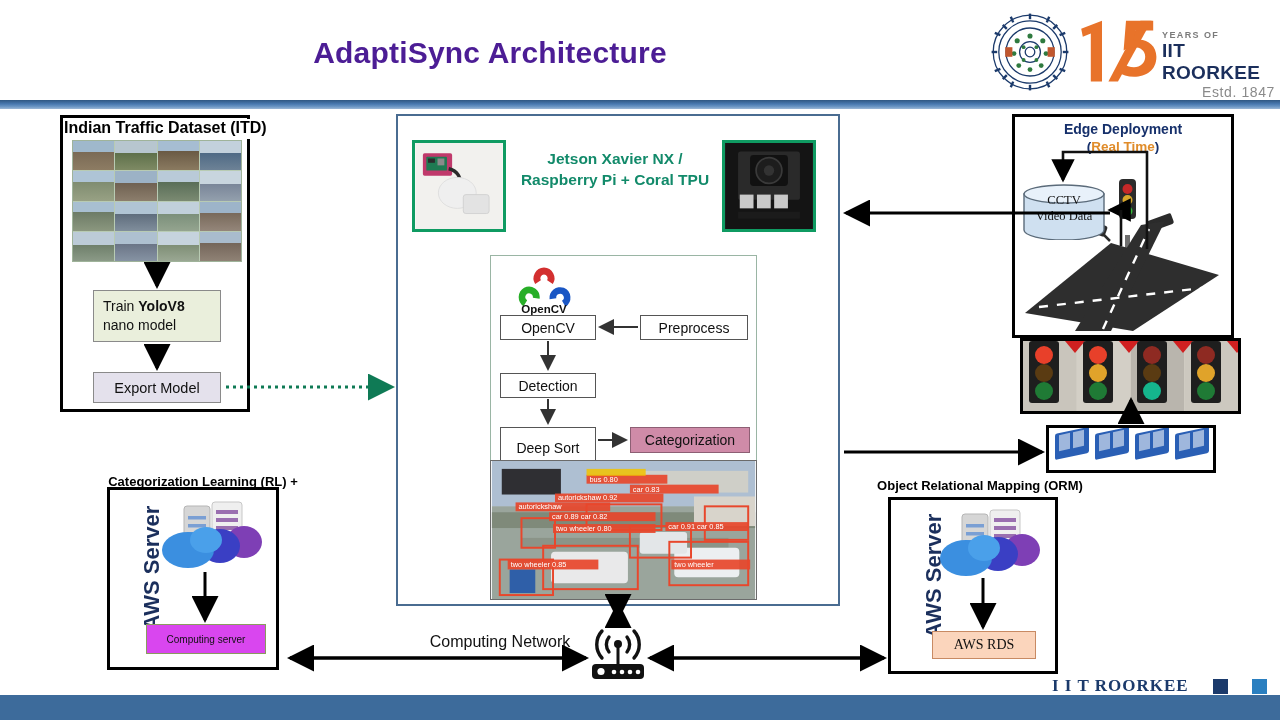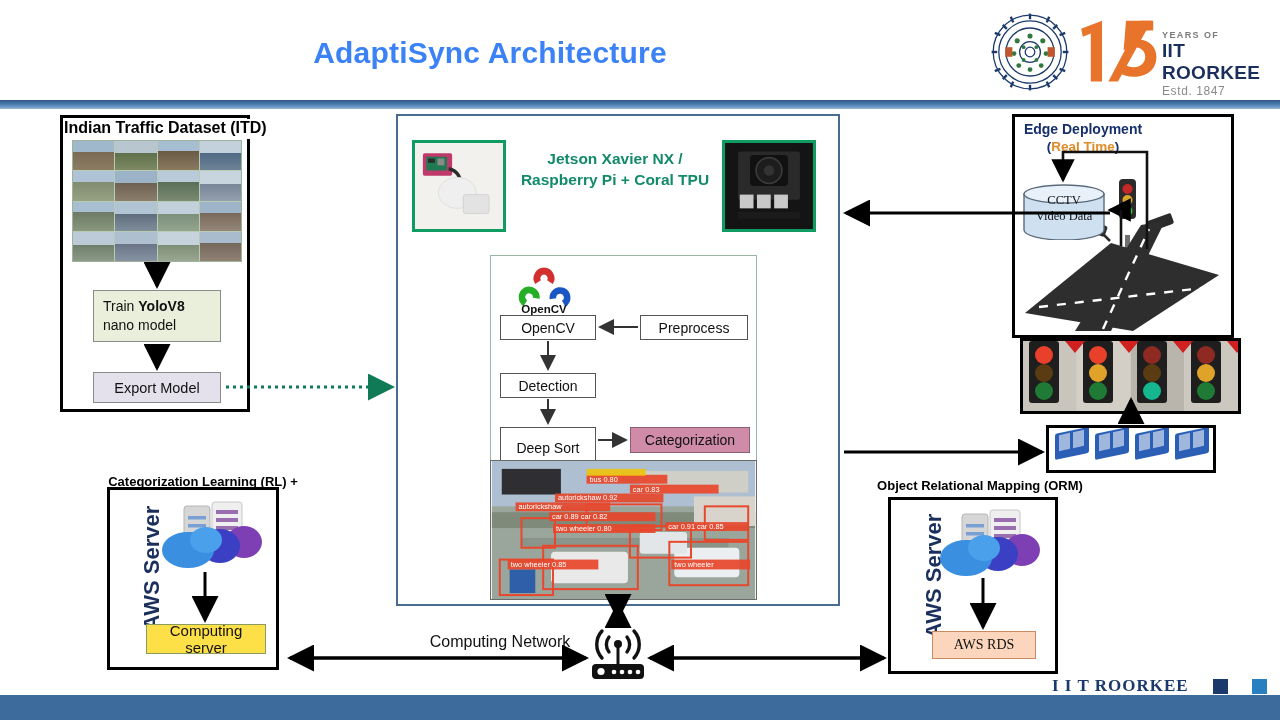--- a/index.html
+++ b/index.html
@@ -12,40 +12,40 @@
   }
 
   
   #header {
     position: absolute; left: 0; top: 0; width: 1280px; height: 100px;
     background: #ffffff;
   }
   #page-title {
     position: absolute; left: 0; top: 36px; width: 980px;
     text-align: center;
-    font-size: 30px; font-weight: bold; color: #3b82f6;
+    font-size: 30px; font-weight: bold; color: #4c1d95;
     letter-spacing: .2px;
   }
   #header-rule {
     position: absolute; left: 0; top: 100px; width: 1280px; height: 9px;
     background: linear-gradient(to bottom,#2f5782 0%,#4a7ab0 45%,#6d97c4 75%,#9cb8d6 100%);
   }
   #footer-bar {
     position: absolute; left: 0; top: 695px; width: 1280px; height: 25px;
     background: #3d6b9b;
   }
 
   
   #logo-group { position: absolute; left: 990px; top: 8px; width: 285px; height: 88px; }
   #seal { position: absolute; left: 0; top: 4px; width: 80px; height: 80px; }
   #num175 { position: absolute; left: 88px; top: 8px; width: 80px; height: 72px; }
   #logo-text { position: absolute; left: 172px; top: 22px; }
   #logo-years { font-size: 9px; color: #7b7b7b; letter-spacing: 1.4px; font-weight: bold;}
   #logo-name { font-size: 19px; color: #1b2f5c; font-weight: bold; letter-spacing: .3px; line-height: 22px;}
-  #logo-estd { font-size: 12px; color: #8a8a8a; letter-spacing: .6px; }
+  #logo-estd { font-size: 14px; color: #8a8a8a; letter-spacing: .6px; margin-left: 40px; }
 
   
   .box { position: absolute; background: #fff; }
   .thick { border: 3px solid #000; }
   .center { display: flex; align-items: center; justify-content: center; text-align: center; }
 
   
   #itd-panel { left: 60px; top: 115px; width: 190px; height: 297px; }
   #itd-title {
     position: absolute; left: 64px; top: 119px; width: 198px; height: 20px;
@@ -88,40 +88,40 @@
   #p-opencv   { left: 500px; top: 315px; width: 96px; height: 25px; }
   #p-detect   { left: 500px; top: 373px; width: 96px; height: 25px; }
   #p-deepsort { left: 500px; top: 427px; width: 96px; height: 41px; }
   #p-prep     { left: 640px; top: 315px; width: 108px; height: 25px; }
   #p-cat      { left: 630px; top: 427px; width: 120px; height: 26px; background: #cf8ba8; border: 1px solid #8d5f74; }
 
   #detect-img { left: 490px; top: 460px; width: 267px; height: 140px; border: 1px solid #6b6b6b; overflow: hidden; }
 
   
   #deploy-panel { left: 1012px; top: 114px; width: 222px; height: 224px; }
-  #deploy-title { position: absolute; left: 956px; top: 120px; width: 254px; text-align: center; }
+  #deploy-title { position: absolute; left: 996px; top: 120px; width: 254px; text-align: center; }
   #deploy-title .d1 { font-size: 14px; font-weight: bold; color: #16306b; line-height: 18px; }
   #deploy-title .d2 { font-size: 13.5px; font-weight: bold; color: #16306b; line-height: 18px; }
   #deploy-title .d2 em { font-style: normal; color: #e08c2a; }
   #cctv-cyl { position: absolute; left: 1022px; top: 184px; width: 84px; height: 56px; }
   #cctv-label { position: absolute; left: 1022px; top: 192px; width: 84px; text-align: center;
                 font-family: "Liberation Serif", serif; font-size: 12.5px; color: #111; line-height: 16px; }
 
   #lights-panel { left: 1020px; top: 338px; width: 221px; height: 76px; border: 3px solid #000; overflow: hidden; }
   #relay-panel  { left: 1046px; top: 425px; width: 170px; height: 48px; border: 3px solid #000; background:#fff; }
 
   
   #rl-caption { position: absolute; left: 90px; top: 473px; width: 226px; text-align: center;
                 font-size: 13px; font-weight: bold; color: #000; line-height: 18px; }
   #rl-panel { left: 107px; top: 487px; width: 172px; height: 183px; }
   #rl-vert { position: absolute; left: 72px; top: 555px; width: 160px; transform: rotate(-90deg);
              text-align: center; font-size: 22px; font-weight: bold; color: #1b2f5c; }
   #rl-cloud { position: absolute; left: 158px; top: 500px; width: 110px; height: 72px; }
-  #rl-compute { left: 146px; top: 624px; width: 120px; height: 30px; background: #fde047; border: 1px solid #8a9b5f;
-                font-size: 15px; color: #111; }
+  #rl-compute { left: 146px; top: 624px; width: 120px; height: 30px; background: #d946ef; border: 1px solid #8a9b5f;
+                font-size: 10px; color: #111; }
 
   
   #orm-caption { position: absolute; left: 830px; top: 478px; width: 300px; text-align: center;
                  font-size: 13px; font-weight: bold; color: #000; }
   #orm-panel { left: 888px; top: 497px; width: 170px; height: 177px; }
   #orm-vert { position: absolute; left: 854px; top: 563px; width: 160px; transform: rotate(-90deg);
               text-align: center; font-size: 22px; font-weight: bold; color: #1b2f5c; }
   #orm-cloud { position: absolute; left: 936px; top: 508px; width: 110px; height: 72px; }
   #orm-rds { left: 932px; top: 631px; width: 104px; height: 28px; background: #fbd5bc; border: 1px solid #c88a63;
              font-family: "Liberation Serif", serif; font-size: 14px; color: #111; }

